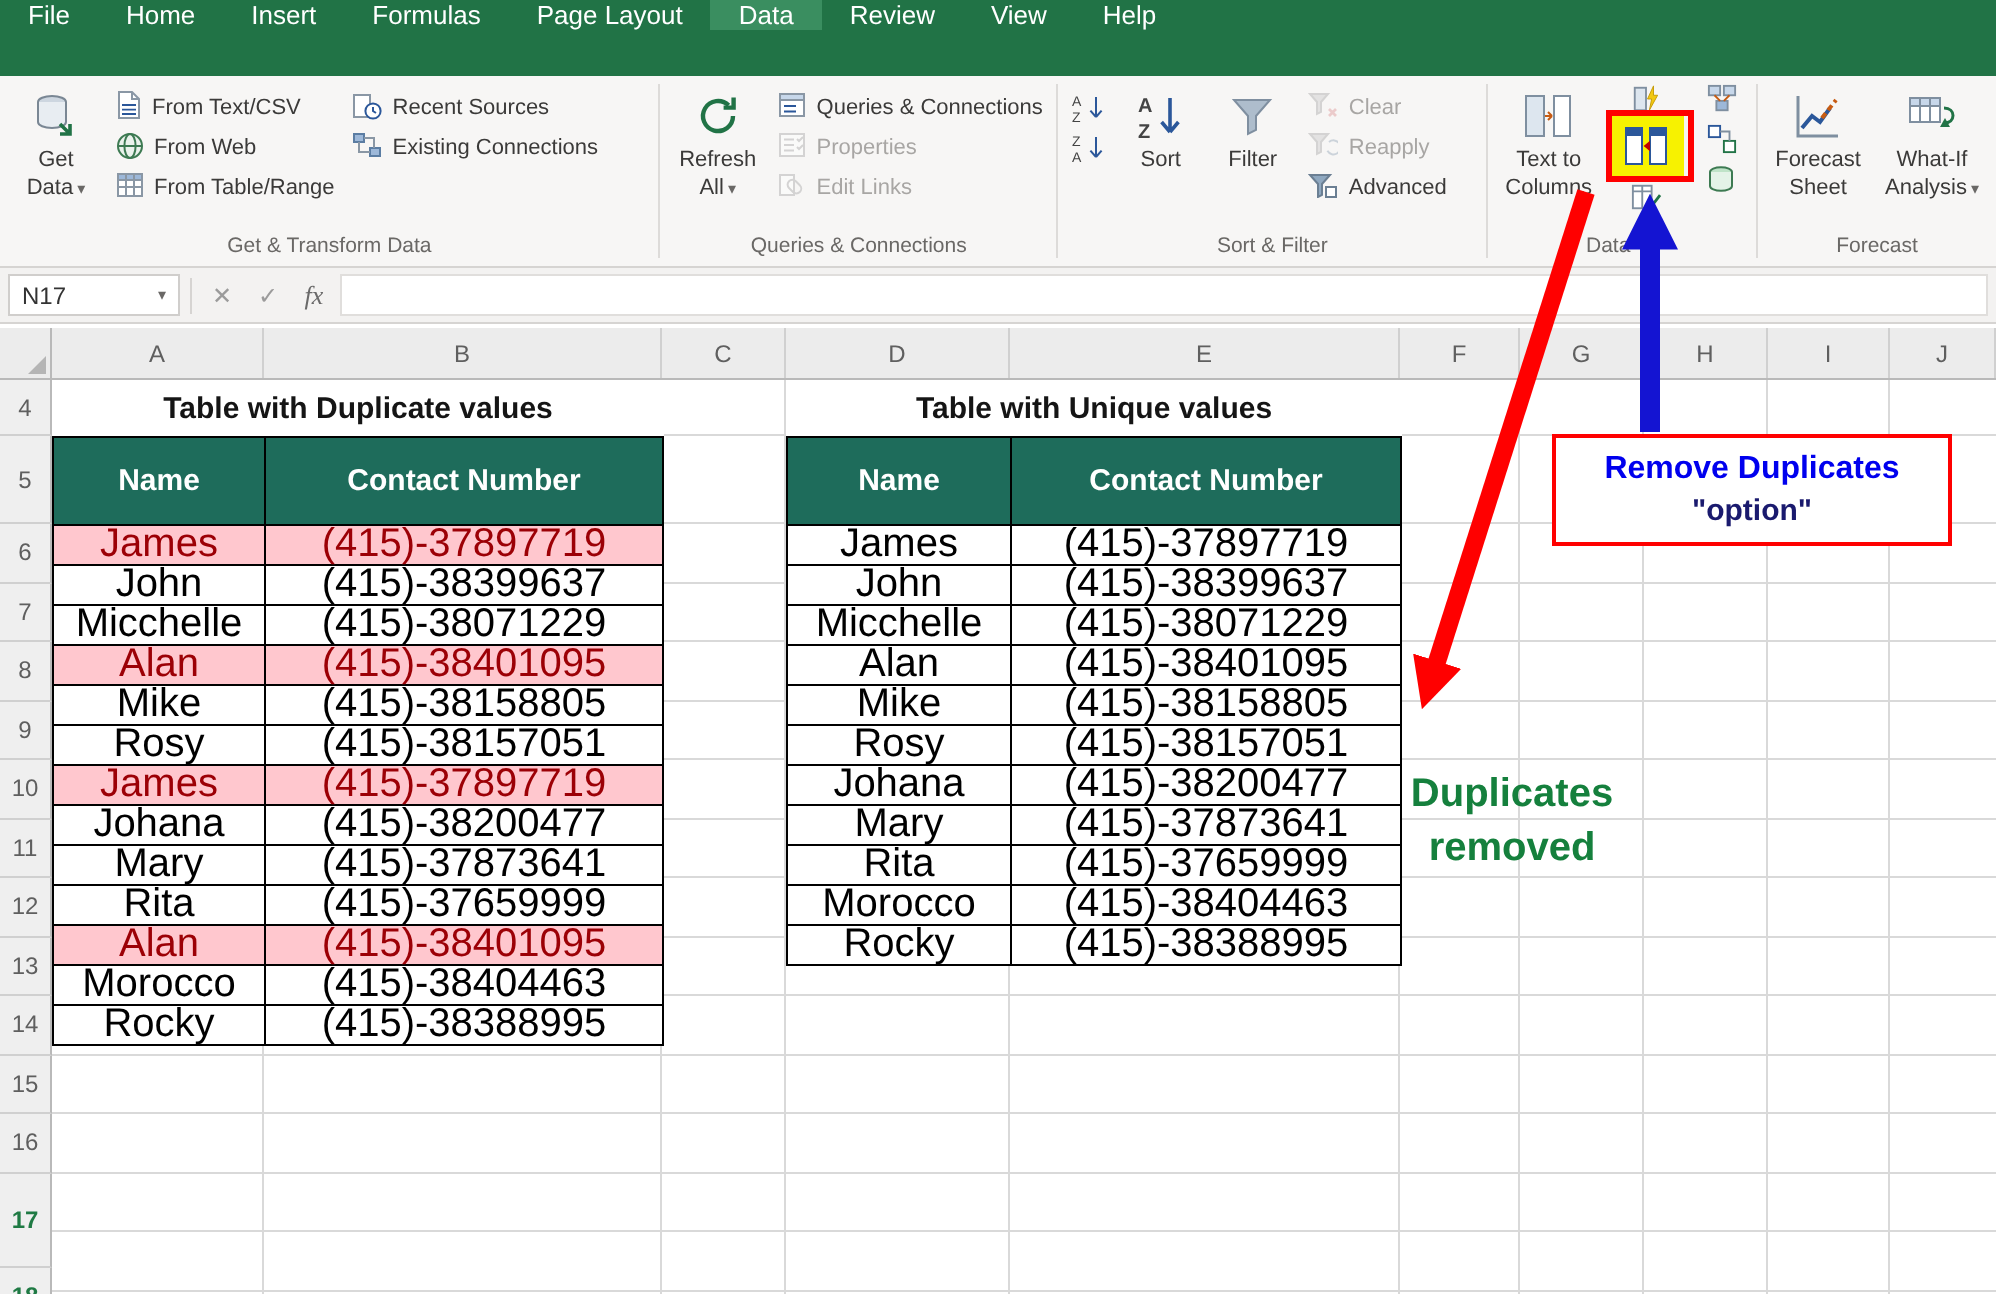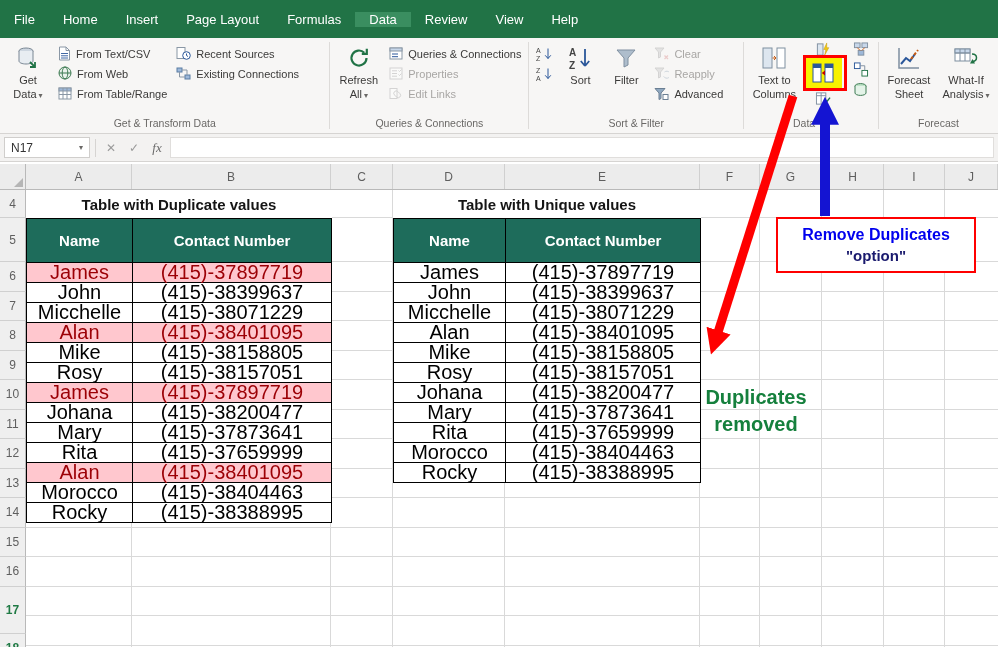--- a/index.html
+++ b/index.html
@@ -1,20 +1,20 @@
 <!DOCTYPE html>
 <html><head>
 <meta charset="utf-8">
 <style>
   * { margin:0; padding:0; box-sizing:border-box; }
   html,body { width:998px; height:647px; overflow:hidden; }
   body { position:relative; font-family:"Liberation Sans",sans-serif; background:#fff; }
 
   
-  #menubar { height:38px; background:#217346; display:flex; align-items:center; color:#fff;gap:28px; }
+  #menubar { height:38px; background:#217346; display:flex; align-items:flex-start; color:#fff;gap:28px; }
   #menu-tabs { display:flex; align-items:stretch; }
   .tab { padding:0 14px; display:flex; align-items:center; font-size:13px; white-space:nowrap; cursor:default; }
   .tab.active { background:#3a8e60; }
   #tellme { display:flex; align-items:center; gap:8px; margin-left:26px; font-size:13px; }
 
   
   #ribbon { height:96px; background:#f7f6f5; border-bottom:1px solid #d6d4d2; display:flex; position:relative; }
   .rgroup { display:flex; flex-direction:column; position:relative; }
   .rgroup-content { flex:1; display:flex; align-items:flex-start; padding:3px 4px 0; gap:3px; position:relative; }
   .rgroup-label { height:18px; font-size:10.5px; color:#6a6866; text-align:center; line-height:16px; white-space:nowrap; overflow:hidden; }
@@ -71,22 +71,22 @@
   #dup-note { position:absolute; left:700px; top:384px; width:112px; z-index:45; text-align:center; color:#15803d; font-weight:bold; font-size:20px; line-height:1.35; }
 </style>
 </head>
 <body>
 
 <div id="menubar">
   <div id="menu-tabs">
       <div class="tab">File</div>
       <div class="tab">Home</div>
       <div class="tab">Insert</div>
+      <div class="tab">Formulas</div>
       <div class="tab">Page Layout</div>
-      <div class="tab">Formulas</div>
       <div class="tab active">Data</div>
       <div class="tab">Review</div>
       <div class="tab">View</div>
       <div class="tab">Help</div>
     </div>
 </div>
 
 <div id="ribbon">
 
   <div class="rgroup" style="width:330px">

